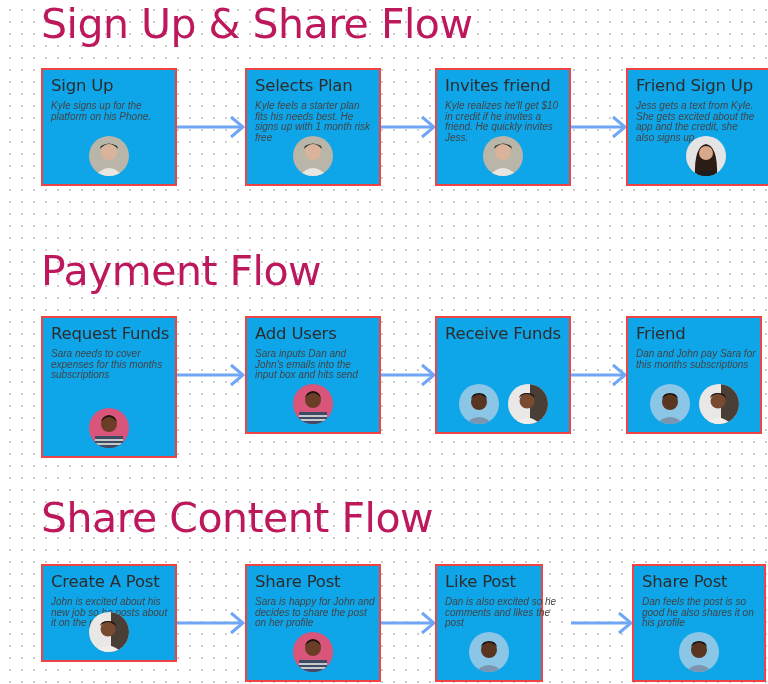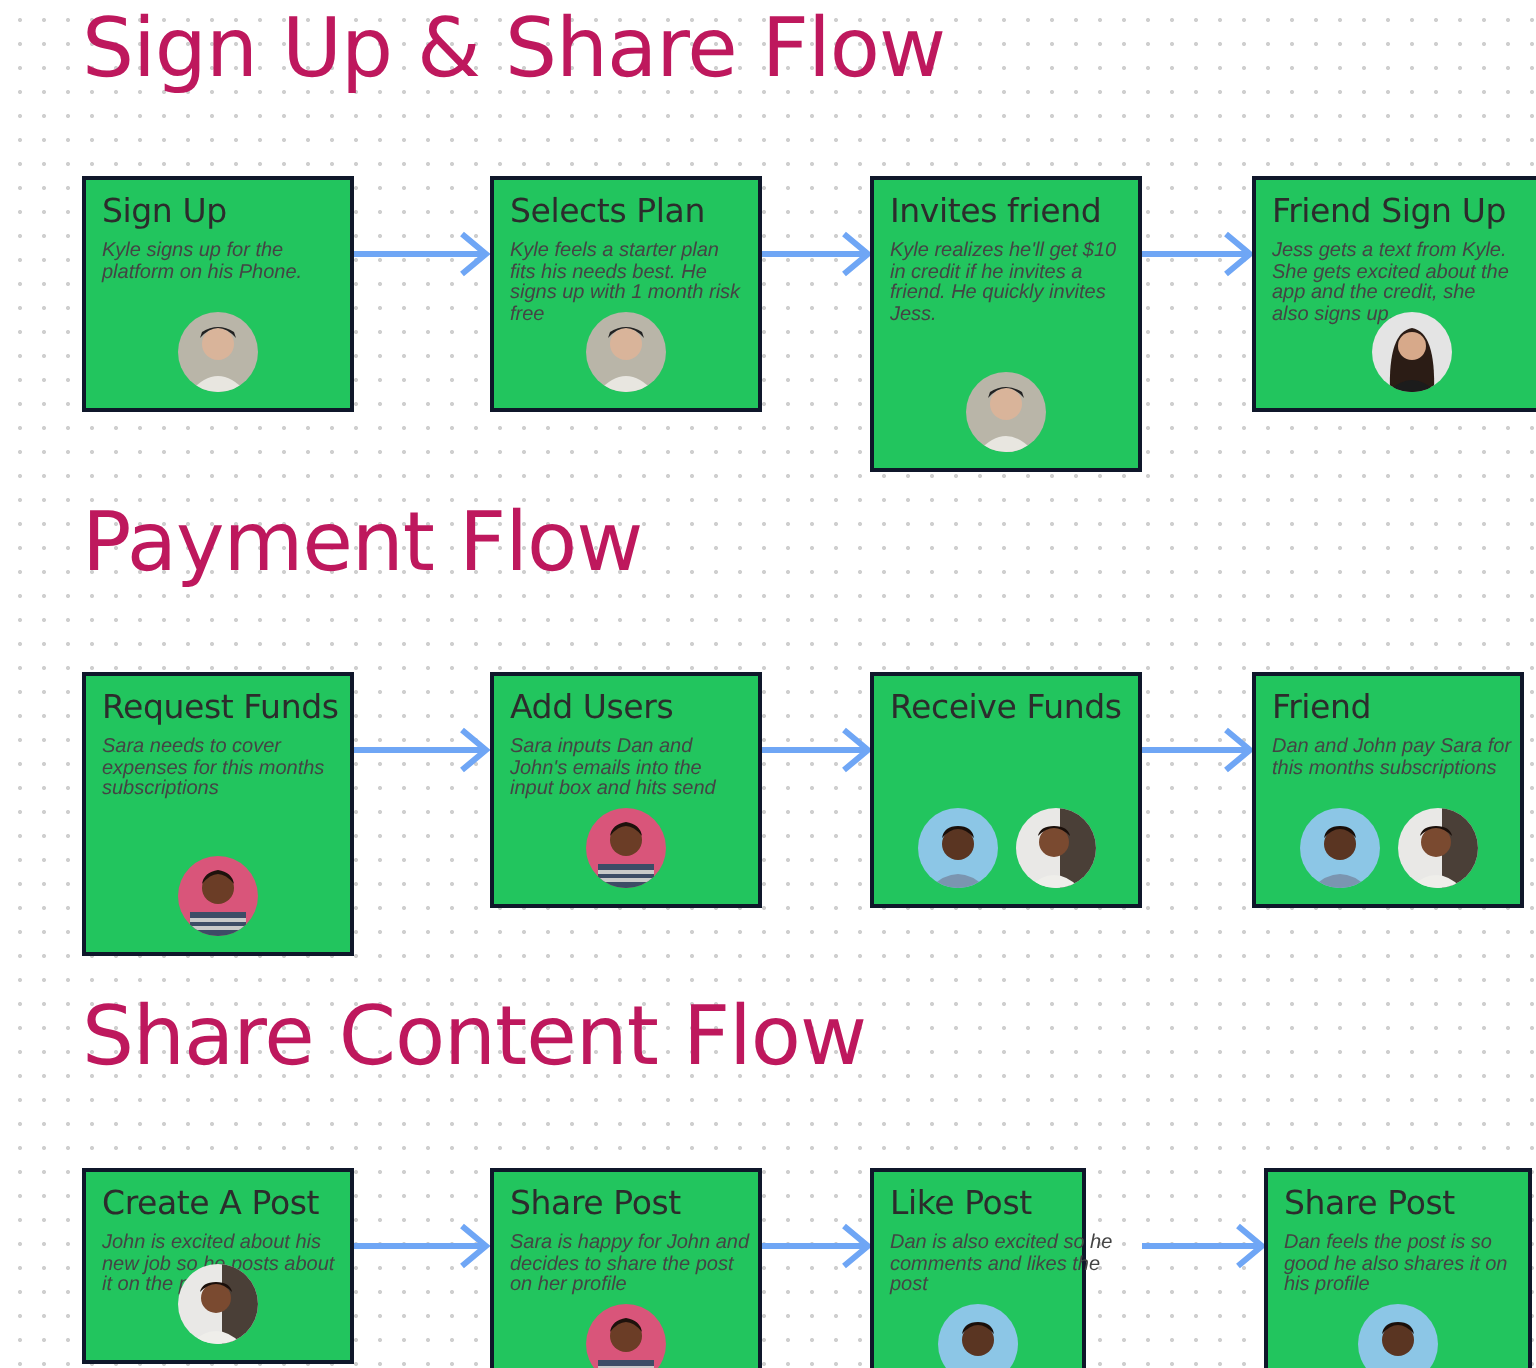--- a/index.html
+++ b/index.html
@@ -12,22 +12,22 @@
     font-family: "Liberation Sans", sans-serif;
     color: #2a2a2a;
   }
   .section-title {
     position: absolute; left: 41px; margin: 0;
     font-family: "DejaVu Sans", sans-serif;
     font-weight: 400; font-size: 41px; letter-spacing: -0.5px;
     color: #be185d; line-height: 1;
   }
   .card {
-    position: absolute; background: #22c55e; border: 2px solid #0f172a;
-    box-sizing: border-box; padding: 6px 8px; margin-top: 20px;
+    position: absolute; background: #0ea5e9; border: 2px solid #ef4444;
+    box-sizing: border-box; padding: 6px 8px;
   }
   .card-title {
     font-family: "DejaVu Sans", sans-serif;
     font-size: 16.5px; color: #2c2c2c; margin: 0 0 6px 0; white-space: nowrap;
     letter-spacing: -0.2px;
   }
   .card-desc {
     font-size: 10px; line-height: 10.5px; color: #444; margin: 0; width: 120px; font-style: italic;
   }
   .avatars {
@@ -76,21 +76,21 @@
           <path d="M6 40 Q20 24 34 40Z" fill="#e8e6e0"></path>
         </svg>
       </div>
     </div>
 </div>
 <svg class="arrow" style="left:381px;top:115px;width:55px" viewBox="0 0 55 24">
     <line x1="0" y1="12" x2="53" y2="12" stroke="#6fa6f5" stroke-width="3"></line>
     <polyline points="41,2 53,12 41,22" fill="none" stroke="#6fa6f5" stroke-width="3"></polyline>
   </svg>
 
-<div class="card" style="left:435px;top:68px;width:136px;height:148px">
+<div class="card" style="left:435px;top:68px;width:136px;height:118px">
   <p class="card-title">Invites friend</p>
   <p class="card-desc">Kyle realizes he'll get $10 in credit if he invites a friend. He quickly invites Jess.</p>
   <div class="avatars">
       <div class="avatar">
         <svg width="40" height="40" viewBox="0 0 40 40">
           <rect width="40" height="40" fill="#b9b5a8"></rect>
           <circle cx="20" cy="16" r="8" fill="#d9b49a"></circle>
           <path d="M11 13 Q20 3 29 13 L28 10 Q20 5 12 10Z" fill="#222"></path>
           <path d="M6 40 Q20 24 34 40Z" fill="#e8e6e0"></path>
         </svg>

